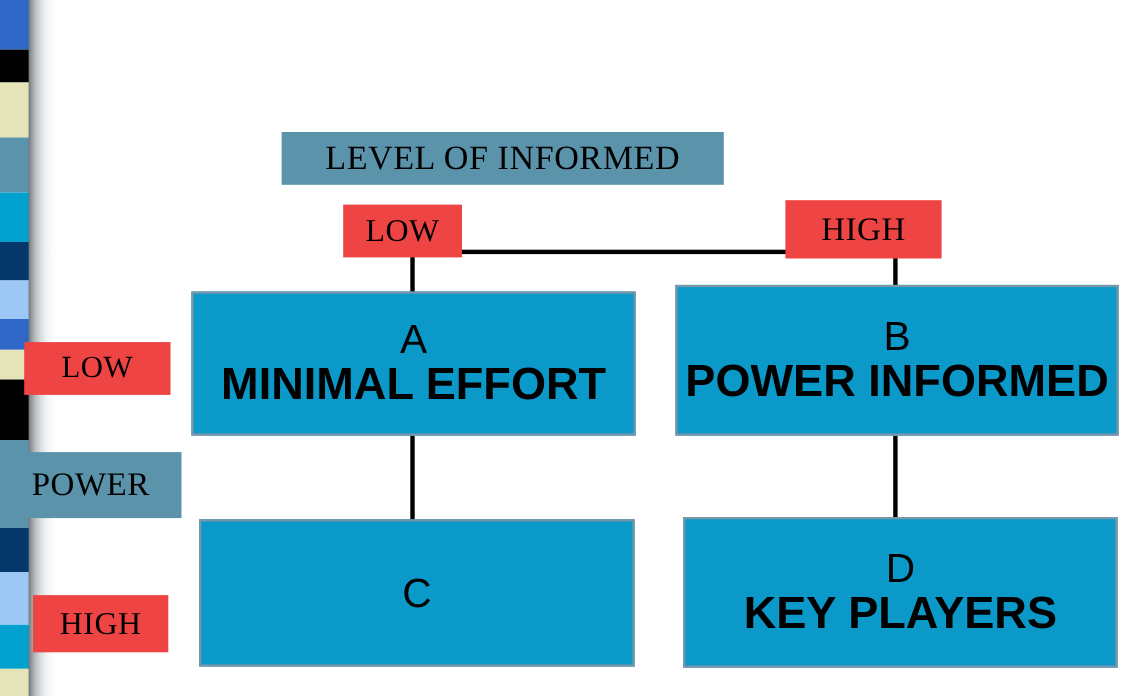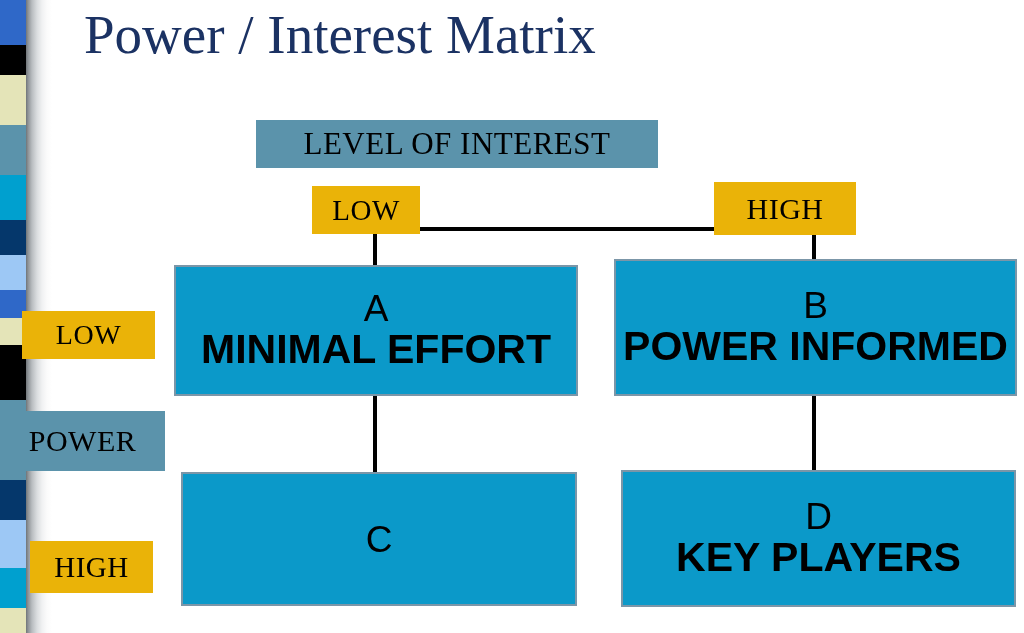--- a/index.html
+++ b/index.html
@@ -63,21 +63,21 @@
   
   .chip {
     position: absolute;
     display: flex;
     align-items: center;
     font-family: "Liberation Serif", serif;
     color: #000000;
     z-index: 7;
     letter-spacing: 0.5px;
   }
-  .chip-red   { background: #eab308; }
+  .chip-red   { background: #ef4444; }
   .chip-steel { background: #5b93ab; }
 
   #interest-header {
     left: 256px; top: 120px;
     width: 402px; height: 48px;
     justify-content: center;
     font-size: 31px;
   }
   #interest-low {
     left: 312px; top: 186px;
@@ -164,29 +164,28 @@
       <div class="strip-band" style="top: 345px; height: 55px; background: rgb(0, 0, 0);"></div>
       <div class="strip-band" style="top: 400px; height: 80px; background: rgb(91, 147, 171);"></div>
       <div class="strip-band" style="top: 480px; height: 40px; background: rgb(5, 55, 107);"></div>
       <div class="strip-band" style="top: 520px; height: 48px; background: rgb(157, 200, 245);"></div>
       <div class="strip-band" style="top: 568px; height: 40px; background: rgb(0, 160, 207);"></div>
       <div class="strip-band" style="top: 608px; height: 25px; background: rgb(228, 228, 184);"></div>
     </div>
 
   <div id="page-edge"></div>
 
-  <div id="title">Power / Interest Matrix</div>
 
   <div class="conn" id="conn-horiz"></div>
   <div class="conn" id="conn-v-low"></div>
   <div class="conn" id="conn-v-high"></div>
   <div class="conn" id="conn-v-ac"></div>
   <div class="conn" id="conn-v-bd"></div>
 
-  <div class="chip chip-steel" id="interest-header">LEVEL OF INTEREST</div>
+  <div class="chip chip-steel" id="interest-header">LEVEL OF INFORMED</div>
   <div class="chip chip-red" id="interest-low">LOW</div>
   <div class="chip chip-red" id="interest-high">HIGH</div>
 
   <div class="chip chip-red" id="power-low">LOW</div>
   <div class="chip chip-steel" id="power-header">POWER</div>
   <div class="chip chip-red" id="power-high">HIGH</div>
 
   <div class="quad" id="quad-a">
     <div class="quad-letter">A</div>
     <div class="quad-text">MINIMAL EFFORT</div>

